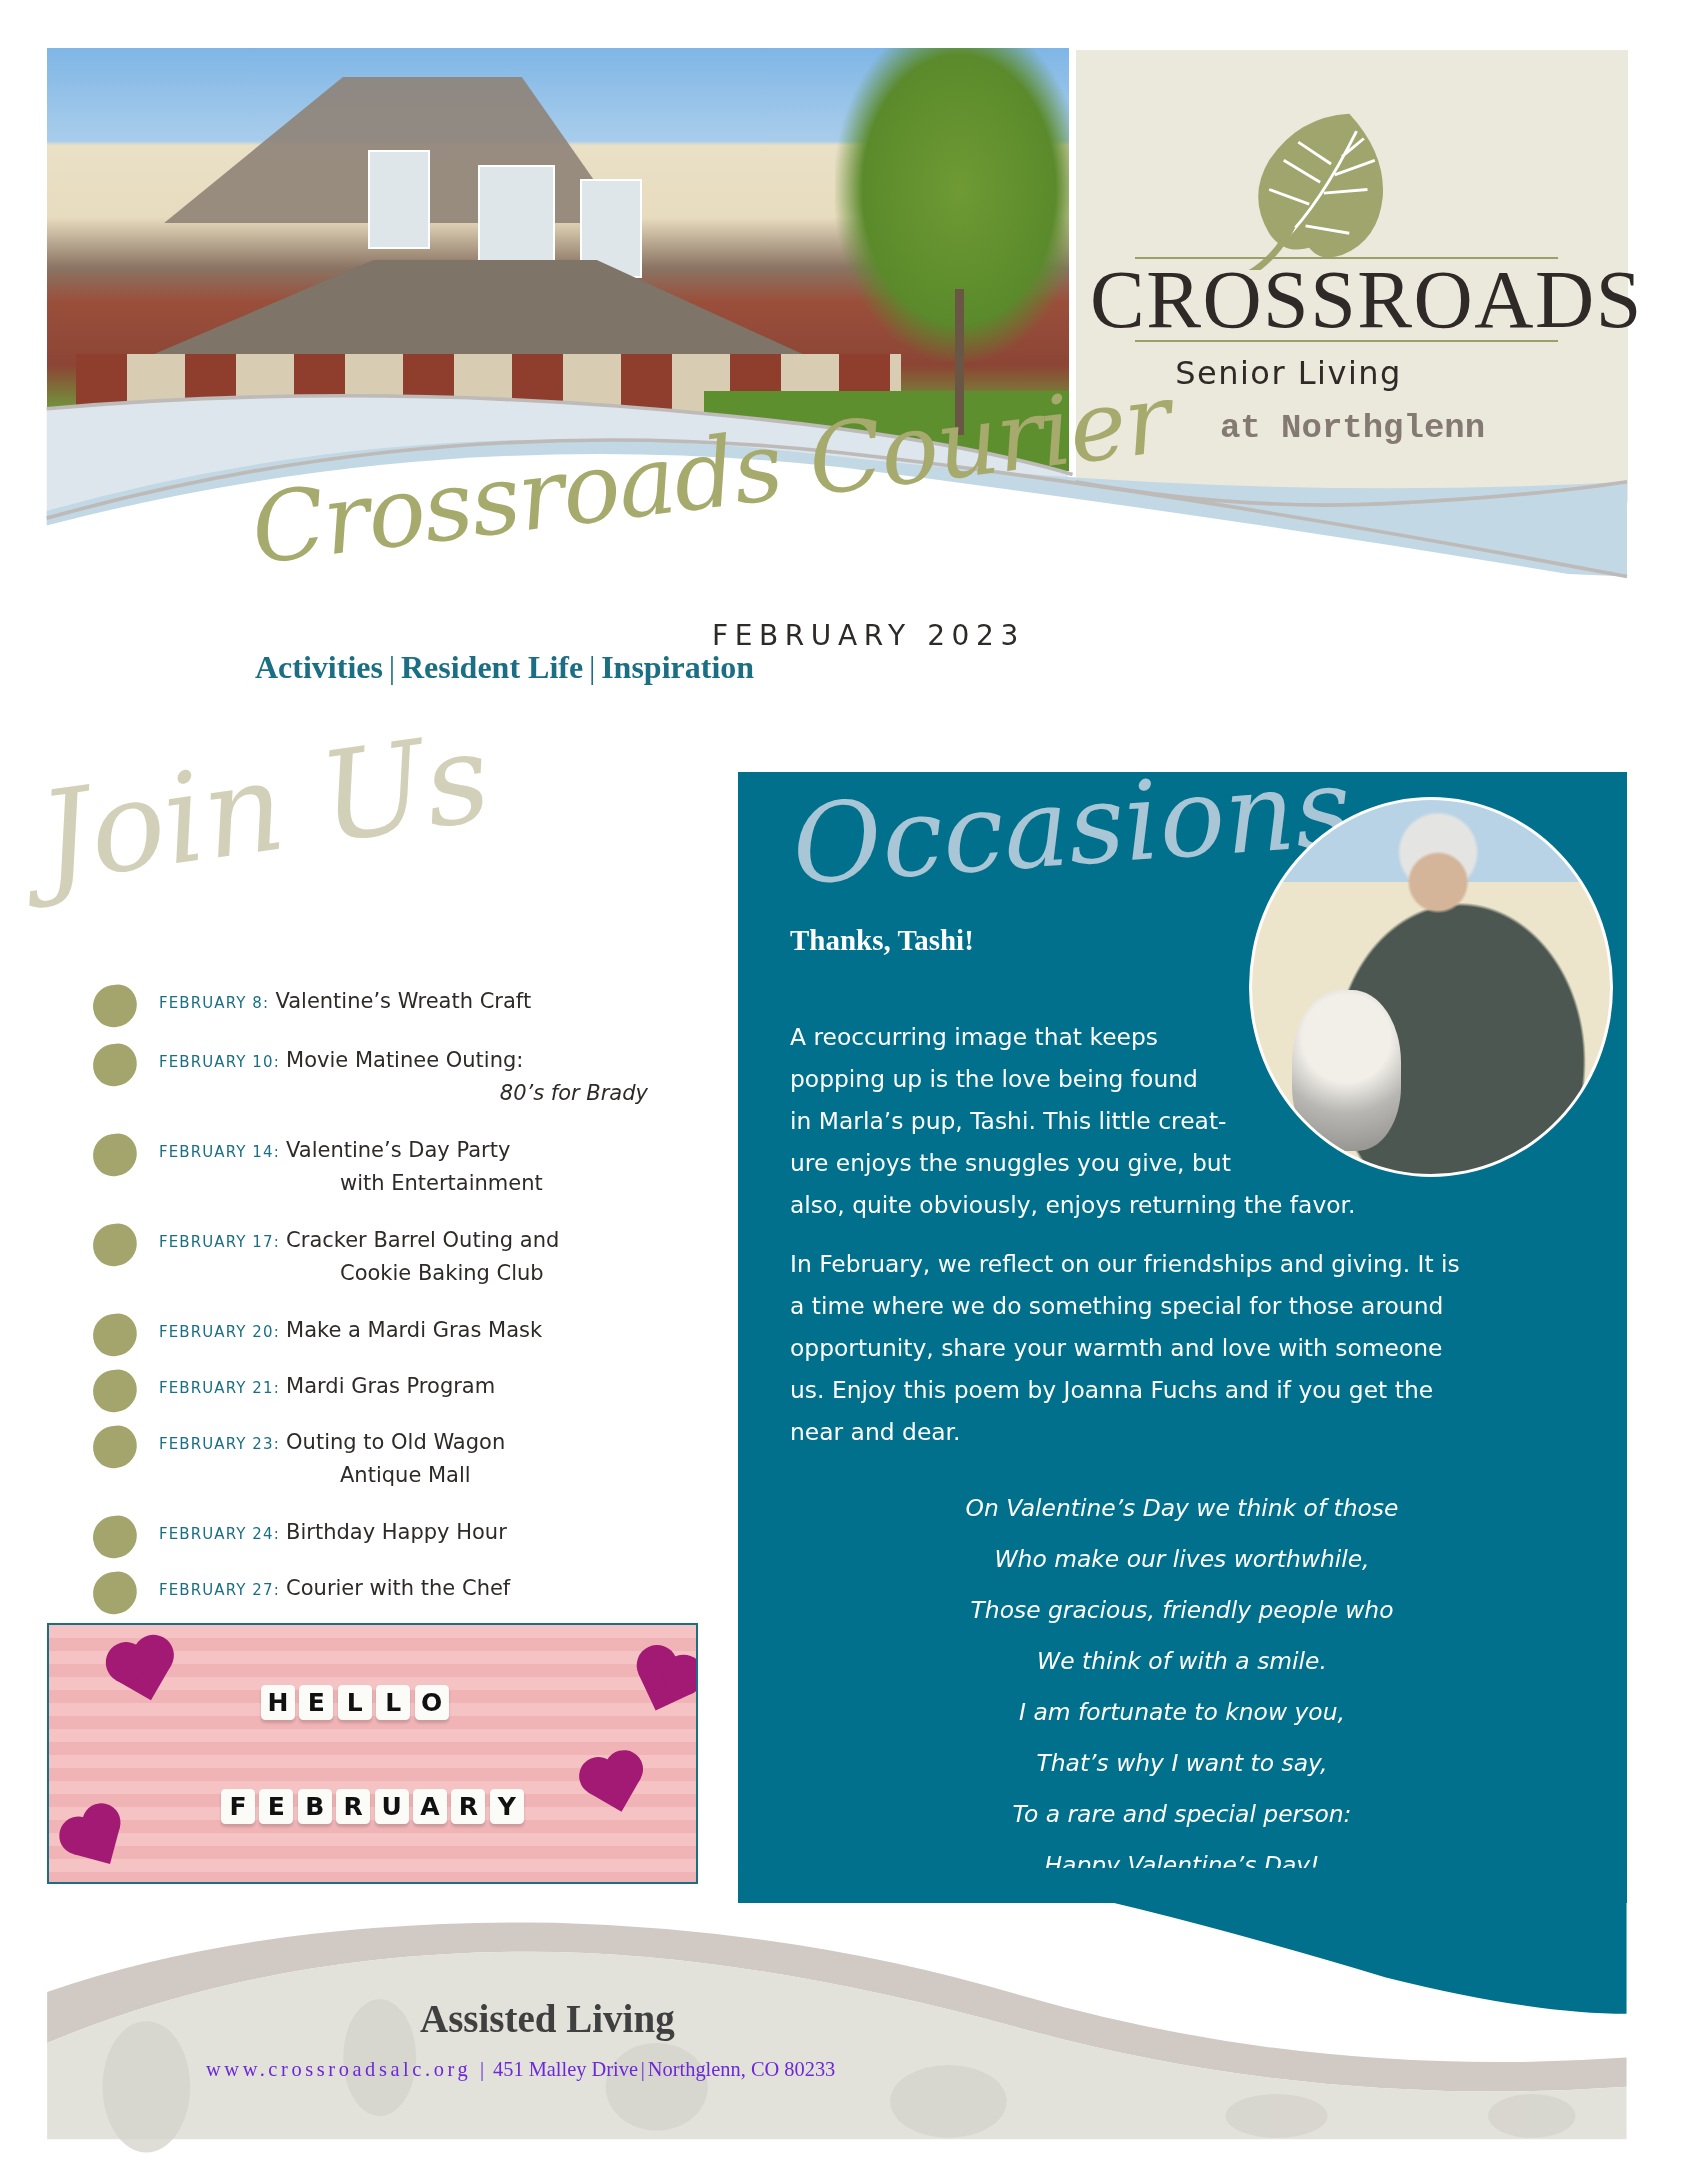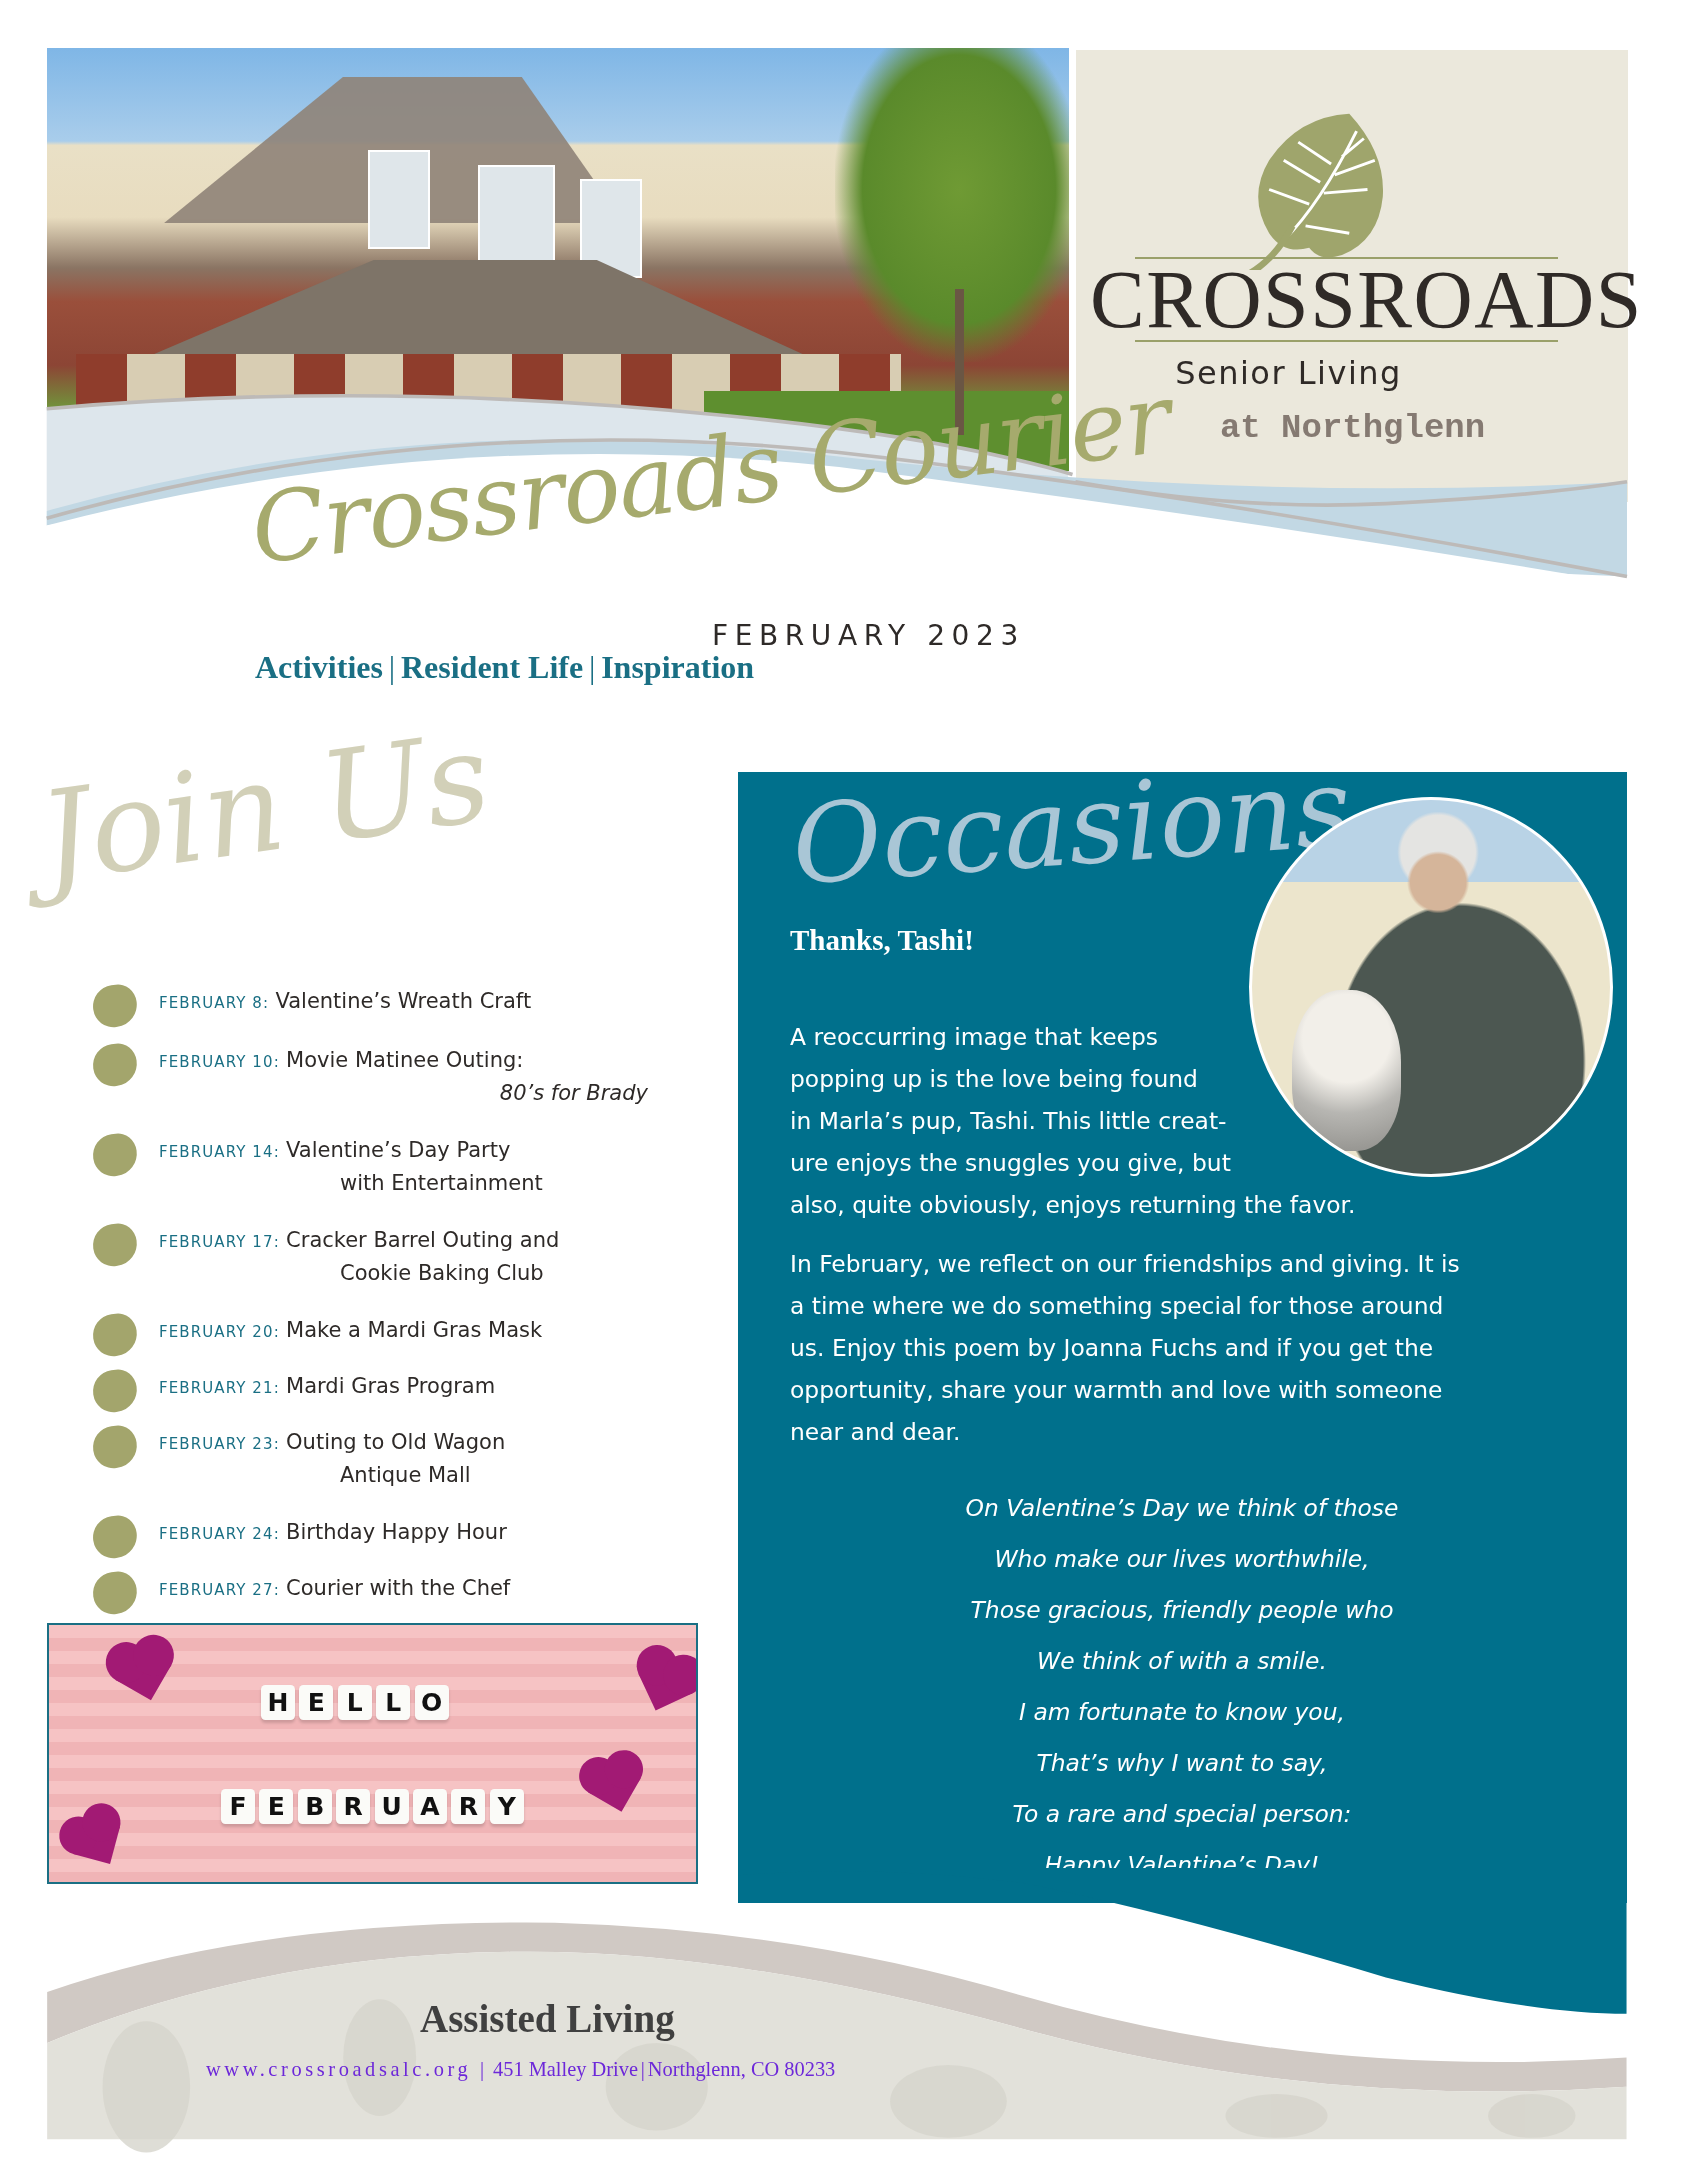--- a/index.html
+++ b/index.html
@@ -183,22 +183,22 @@
 <p class="occ-p occ-p1">
   <span class="short">A reoccurring image that keeps</span>
   <span class="short">popping up is the love being found</span>
   <span class="short">in Marla’s pup, Tashi. This little creat-</span>
   <span class="short">ure enjoys the snuggles you give, but</span>
   <span class="short">also, quite obviously, enjoys returning the favor.</span>
 </p>
 <p class="occ-p occ-p2">
   <span class="short" style="display:block">In February, we reflect on our friendships and giving. It is</span>
   <span class="short" style="display:block">a time where we do something special for those around</span>
+  <span class="short" style="display:block">opportunity, share your warmth and love with someone</span>
   <span class="short" style="display:block">us. Enjoy this poem by Joanna Fuchs and if you get the</span>
-  <span class="short" style="display:block">opportunity, share your warmth and love with someone</span>
   <span class="short" style="display:block">near and dear.</span>
 </p>
 <div class="poem">
   <div>On Valentine’s Day we think of those</div>
   <div>Who make our lives worthwhile,</div>
   <div>Those gracious, friendly people who</div>
   <div>We think of with a smile.</div>
   <div>I am fortunate to know you,</div>
   <div>That’s why I want to say,</div>
   <div>To a rare and special person:</div>

